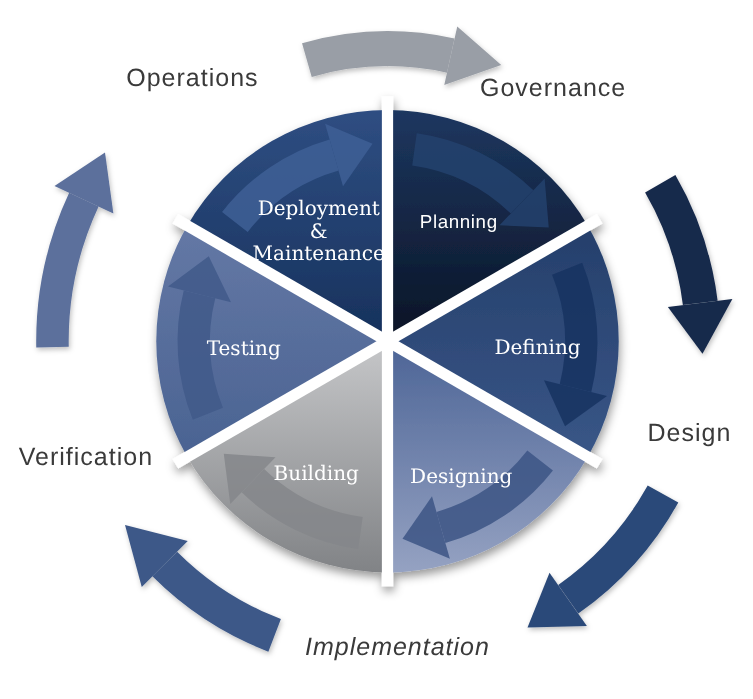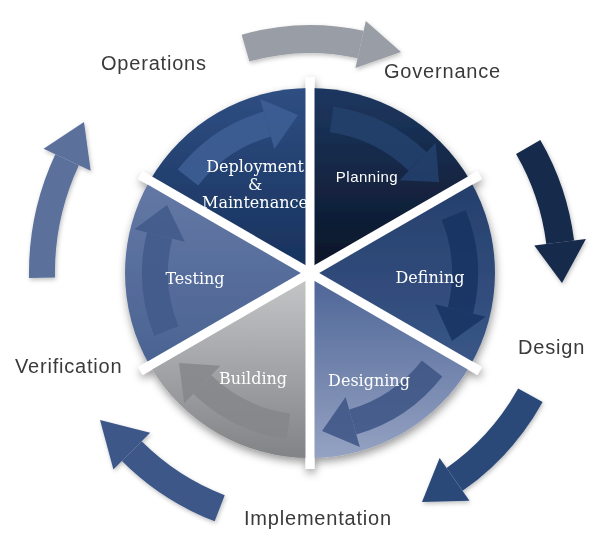--- a/index.html
+++ b/index.html
@@ -148,15 +148,15 @@
       <g>
         <path class="band" stroke-width="26" d="M42.0 277.7 A268 268 0 0 1 67.1 159.7" stroke="#5c709c"></path>
         <polygon points="90.7,170.7 43.6,148.7 84,122" fill="#5c709c"></polygon>
       </g>
     </g>
   </svg>
 
   <div class="outer-label" style="left:101px;top:52px;">Operations</div>
   <div class="outer-label" style="left:384px;top:60px;">Governance</div>
   <div class="outer-label" style="left:518px;top:336px;">Design</div>
-  <div class="outer-label" style="left:244px;top:507px;">Implementation</div>
+  <div class="outer-label" style="left:244px;top:507px;font-style:italic;">Implementation</div>
   <div class="outer-label" style="left:15px;top:355px;">Verification</div>
 </div>
 
 </body></html>

